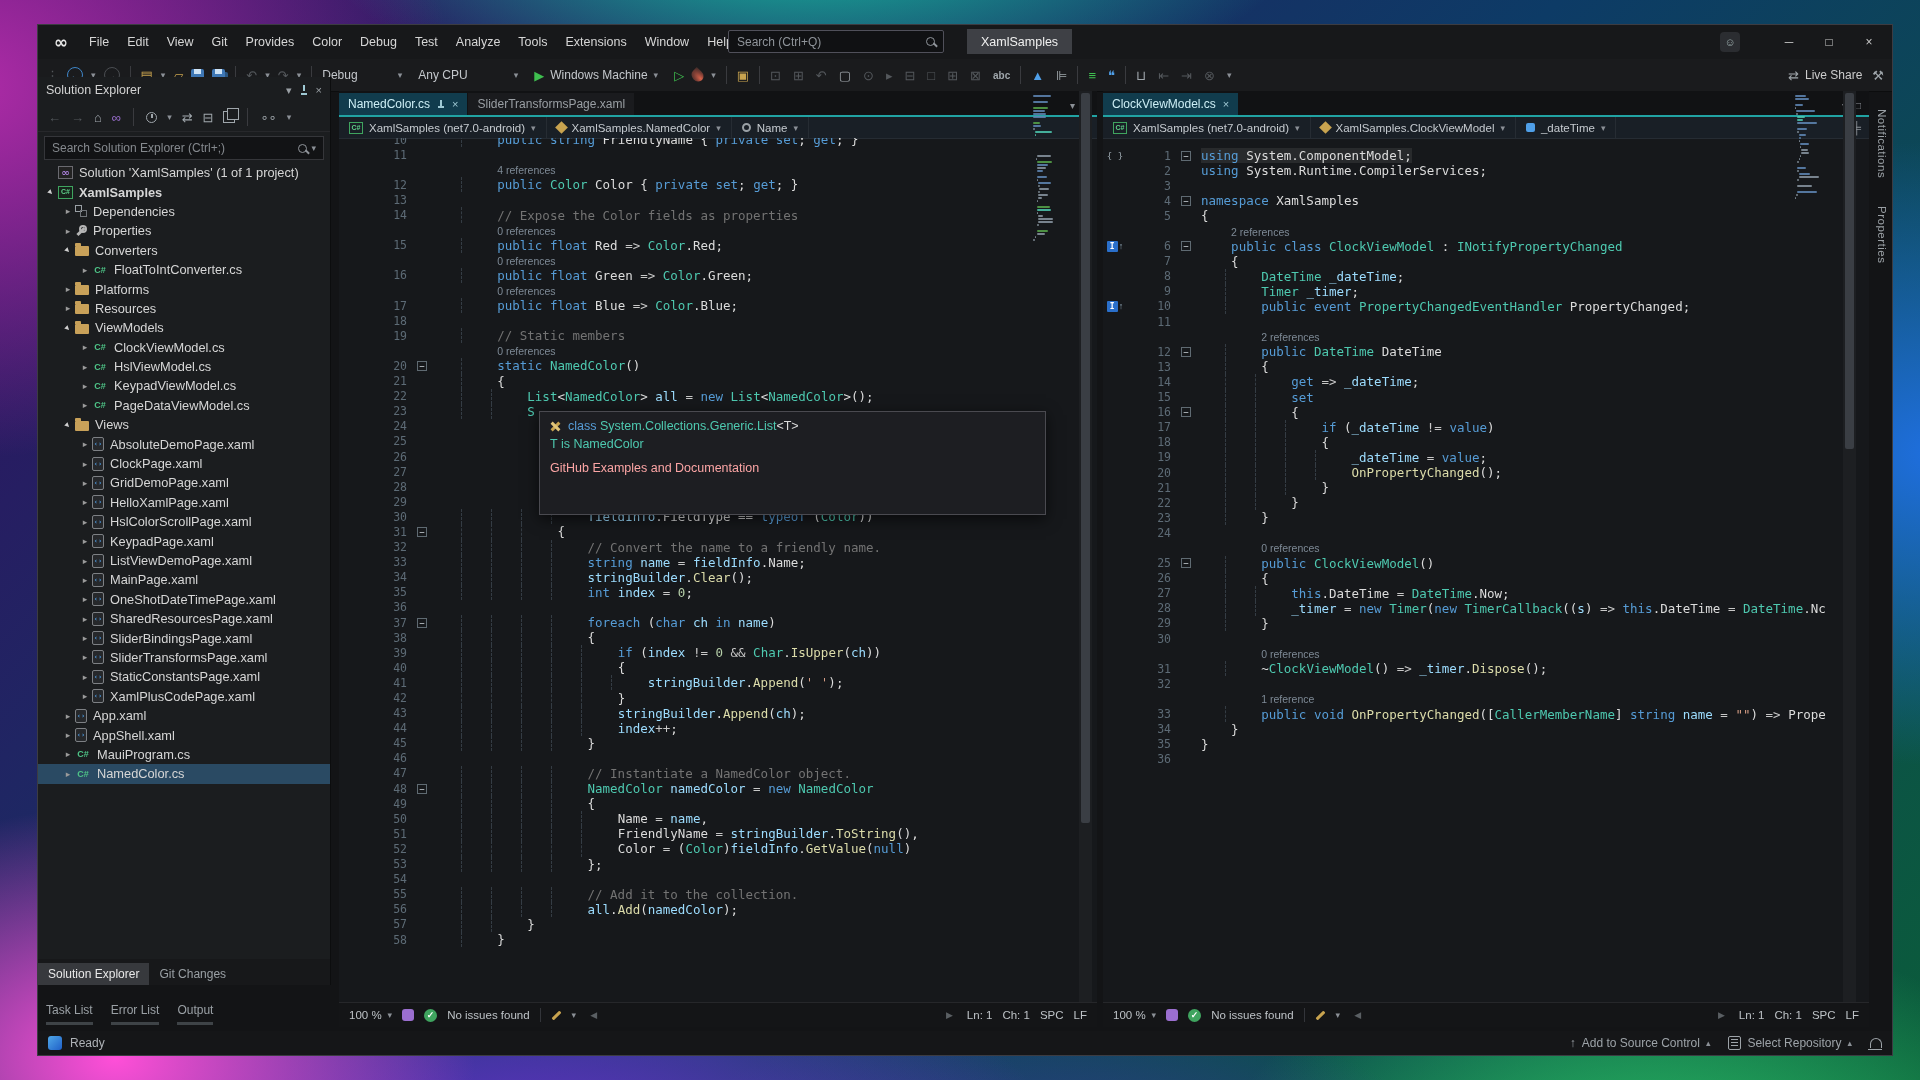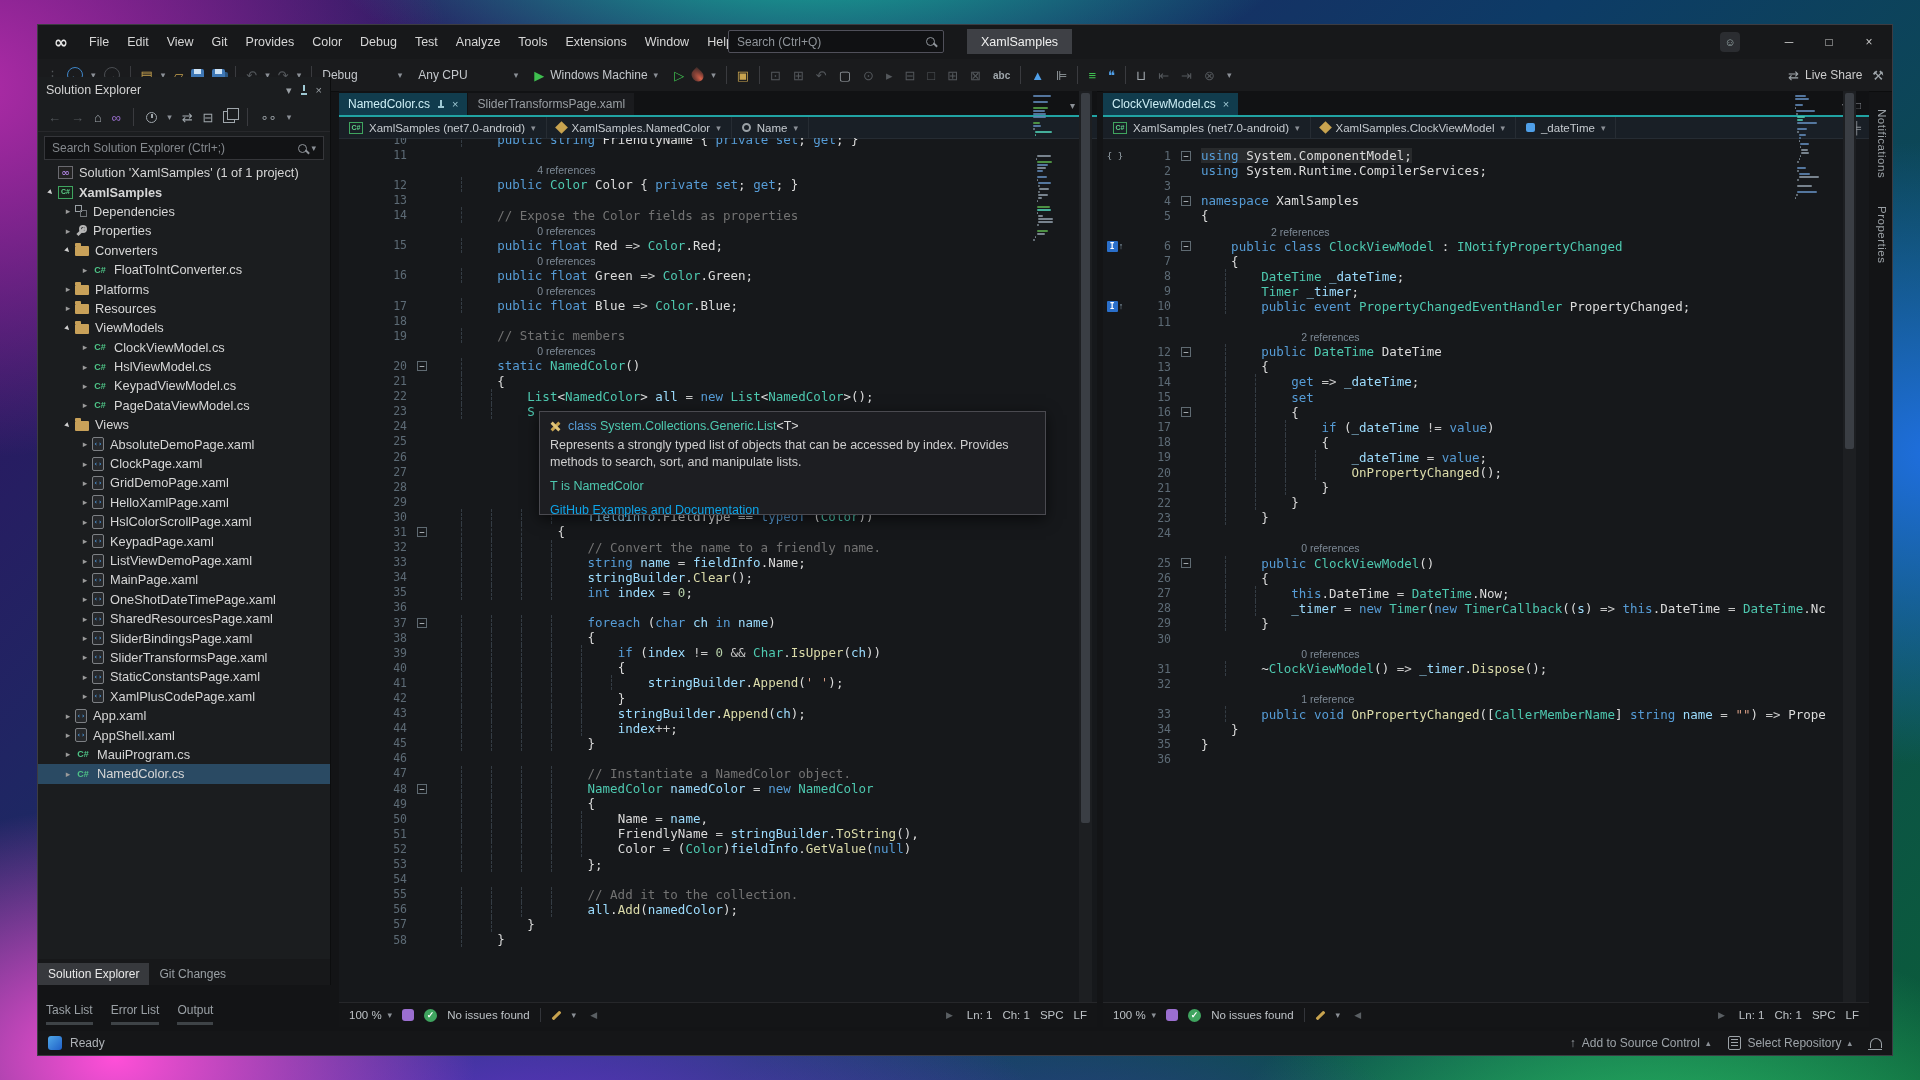--- a/index.html
+++ b/index.html
@@ -97,21 +97,21 @@
   .codewrap{position:absolute;left:0;top:47px;right:0;bottom:24px;overflow:hidden;}
   .crow{display:flex;align-items:center;height:15.1px;position:relative;}
   .gmar{width:24px;flex:none;display:flex;align-items:center;justify-content:center;gap:1px;}
   .lnum{width:44px;flex:none;text-align:right;padding-right:10px;color:#5d6b76;font:11.5px "DejaVu Sans Mono",monospace;}
   .fwrap{width:20px;flex:none;display:flex;align-items:center;}
   .fbox{width:10px;height:10px;border:1px solid #5f6a72;color:#cfd6dc;font:9px/8px "DejaVu Sans Mono",monospace;text-align:center;background:#16181b;box-sizing:border-box;}
   .ctext{white-space:pre;font:12.5px "DejaVu Sans Mono",monospace;color:#dcdcdc;}
   .ctext.hl{background:#ffffff14;}
   .k{color:#569cd6}.t{color:#4ec9b0}.m{color:#dcdcaa}.s{color:#d69d85}.c{color:#737373}
   .v{color:#9cdcfe}.p{color:#dcdcdc}.o{color:#c8c8c8}.num{color:#b5cea8}
-  .lens{color:#7e8a96;font:10.5px "Liberation Sans",sans-serif;margin-left:40px;}
+  .lens{color:#7e8a96;font:10.5px "Liberation Sans",sans-serif;}
   .gi-box{width:11px;height:11px;background:#2a6fca;color:#fff;font:700 8px/11px "DejaVu Sans Mono",monospace;text-align:center;border-radius:1px;}
   .gi-arr{color:#8fa5b5;font-size:9px;}
   .gi-braces{color:#9aa5ad;font:9px "DejaVu Sans Mono",monospace;}
   .iguide{position:absolute;top:0;bottom:0;border-left:1px dashed #343c44;}
   .mini{position:absolute;left:692px;top:4px;width:21px;bottom:0;}
   .mini div{height:2px;margin-bottom:1px;border-radius:1px;}
   .vscroll{position:absolute;left:740px;top:0;width:13px;bottom:0;background:#1d1f22;}
   .vthumb{position:absolute;left:2px;right:2px;top:2px;height:78%;background:#3a3e44;border-radius:2px;}
   .estatus{position:absolute;left:0;bottom:0;right:0;height:24px;background:#141517;border-top:1px solid #26272a;
     display:flex;align-items:center;font-size:11.5px;color:#bdc2c6;gap:10px;padding:0 10px;}
@@ -136,21 +136,21 @@
   .vlabel{writing-mode:vertical-rl;font-size:11.5px;color:#9aa0a5;letter-spacing:.5px;}
   
   .tooltip{position:absolute;left:539px;top:411px;width:507px;height:104px;background:#1d1e22;border:1px solid #4a4a50;
     box-sizing:border-box;z-index:60;padding:7px 10px;font-size:12.5px;color:#d4d4d4;box-shadow:0 4px 14px rgba(0,0,0,.6);}
   .tt-sig{display:flex;align-items:center;gap:7px;margin-bottom:4px;}
   .tt-ico{width:11px;height:11px;position:relative;flex:none;}
   .tt-ico:before{content:"";position:absolute;left:0;top:4px;width:11px;height:3px;background:#c8a34f;transform:rotate(-45deg);}
   .tt-ico:after{content:"";position:absolute;left:0;top:4px;width:11px;height:3px;background:#e0c478;transform:rotate(45deg);}
   .tt-body{color:#cfcfcf;line-height:1.35;margin-bottom:8px;max-width:480px;}
   .tt-generic{color:#4ec9b0;margin-bottom:10px;}
-  .tt-link{color:#0ea5e9;}
+  .tt-link{color:#fca5a5;}
   .srch-ico{width:7px;height:7px;border:1.5px solid #8f949a;border-radius:50%;position:relative;}
   .srch-ico:after{content:"";position:absolute;left:6px;top:6px;width:5px;height:1.5px;background:#8f949a;transform:rotate(45deg);}
   .clock-ico{width:11px;height:11px;border:1.5px solid #9fa6ab;border-radius:50%;position:relative;box-sizing:border-box;}
   .clock-ico:after{content:"";position:absolute;left:4px;top:1px;width:1.5px;height:4px;background:#9fa6ab;}
   .stack-ico{width:10px;height:10px;border:1px solid #9fa6ab;position:relative;}
   .stack-ico:after{content:"";position:absolute;left:3px;top:-4px;width:10px;height:10px;border:1px solid #9fa6ab;background:#1b1d1f;}
 </style>
 </head>
 <body>
 
@@ -1466,17 +1466,16 @@
       </div>
     </div>
 
   </div>
 
   <div class="tooltip">
     <div class="tt-sig">
       <span class="tt-ico"></span>
       <span><span class="k">class </span><span class="t">System.Collections.Generic.List</span><span class="p">&lt;T&gt;</span></span>
     </div>
-    <div class="tt-body">Represents a strongly typed list of objects that can be accessed by index. Provides methods to search, sort, and manipulate lists.</div>
     <div class="tt-generic">T is NamedColor</div>
     <div class="tt-link">GitHub Examples and Documentation</div>
   </div>
 </div>
 
 </body></html>

